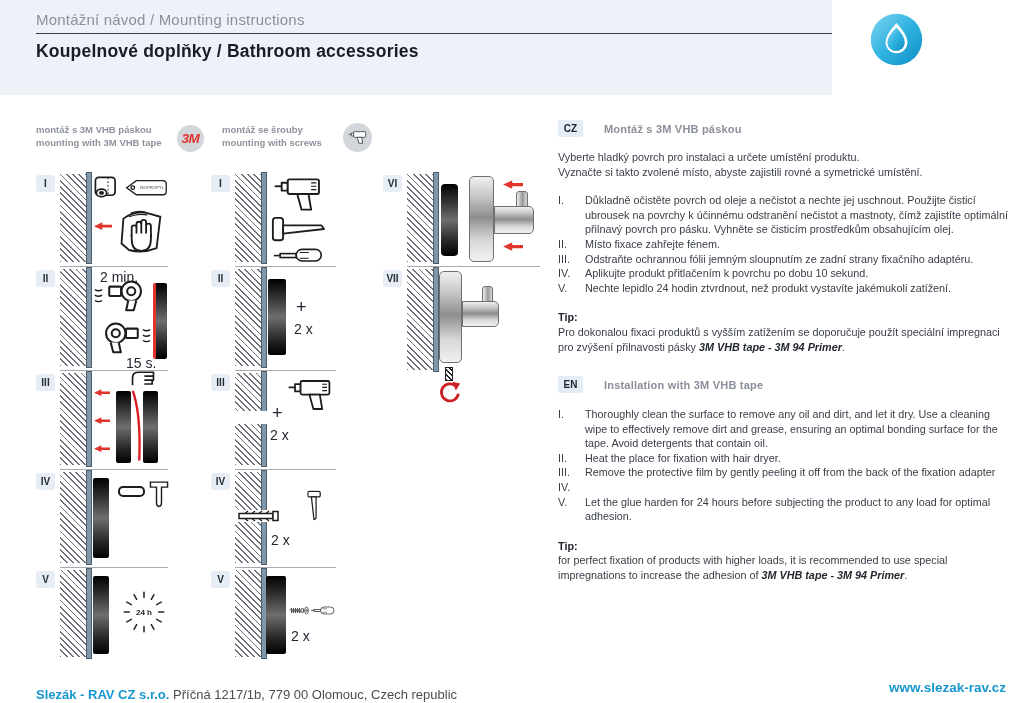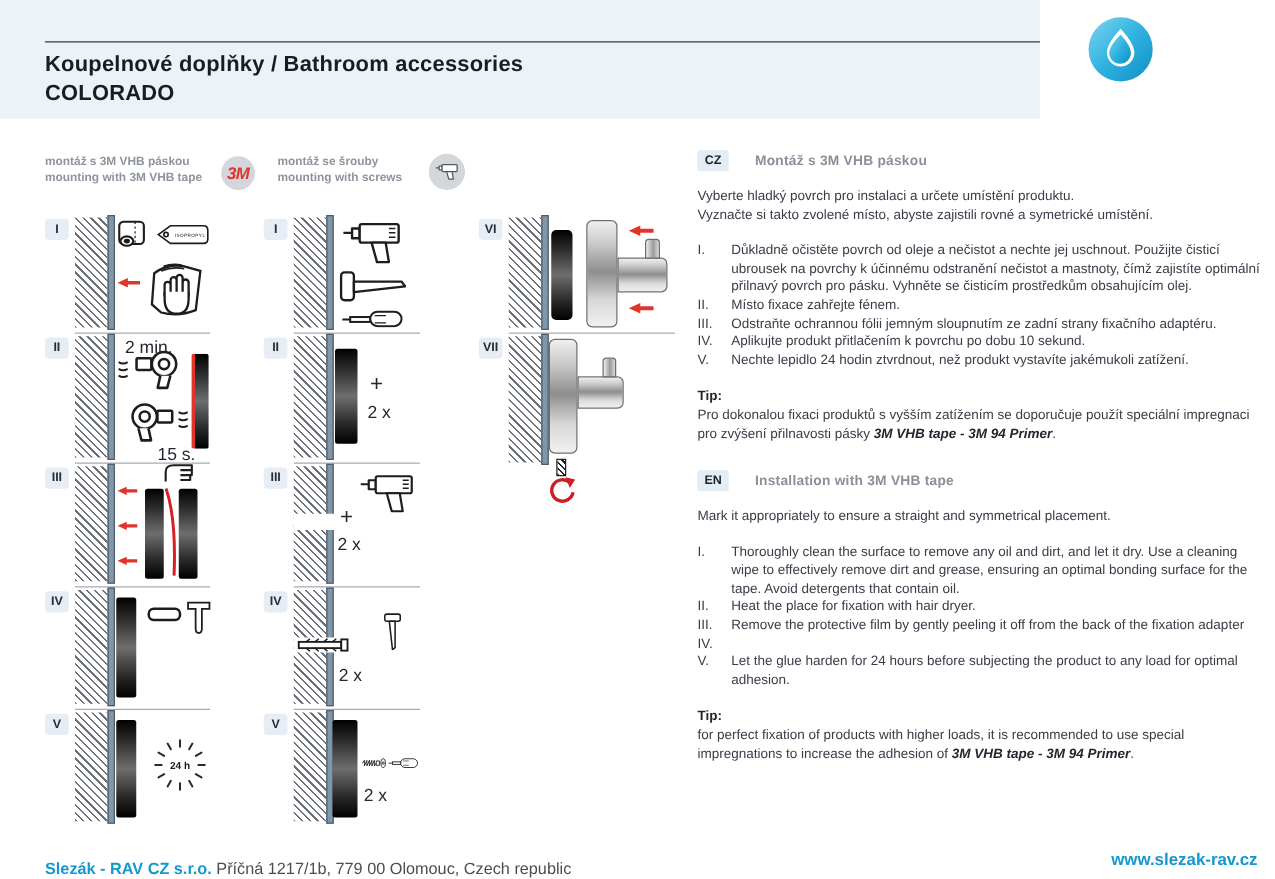--- a/index.html
+++ b/index.html
@@ -65,24 +65,24 @@
   .footer-left { position:absolute; left:36px; top:647px; font-size:13px; color:#4d4d4d;margin-top:40px; }
   .footer-company { color:#1797d0; font-weight:bold; }
   .footer-right { position:absolute; right:14px; top:680px; font-size:13.5px; font-weight:bold; color:#1797d0; text-decoration:none; }
 </style>
 </head>
 <body>
 
 <div class="page">
 
   <div class="header-band"></div>
+  <div class="doc-type">Montážní návod / Mounting instructions</div>
   <div class="header-rule"></div>
   <div class="page-title">
     <div>Koupelnové doplňky / Bathroom accessories</div>
-    <div>COLORADO</div>
   </div>
 
   <div class="logo">
     <svg class="logo-mark" viewBox="0 0 60 60">
       <defs>
         <linearGradient id="lgBlue" x1="0" y1="0" x2="1" y2="1">
           <stop offset="0" stop-color="#7fd4ef"></stop>
             <stop offset="0.5" stop-color="#2fb2e0"></stop>
             <stop offset="1" stop-color="#0f8ec4"></stop>
         </linearGradient>
@@ -459,21 +459,20 @@
         <span>Pro dokonalou fixaci produktů s vyšším zatížením se doporučuje použít speciální impregnaci pro zvýšení přilnavosti pásky </span><span class="bold">3M VHB tape - 3M 94 Primer</span><span>.</span>
       </div>
     </div>
 
     <div class="lang-block" style="top:256px;">
       <div class="lang-row">
         <span class="lang-badge">EN</span>
         <span class="lang-heading">Installation with 3M VHB tape</span>
       </div>
       <div class="intro">
-        <div>Mark it appropriately to ensure a straight and symmetrical placement.</div>
       </div>
       <div class="steps">
         <div class="step-row">
             <span class="step-num">I.</span>
             <span>Thoroughly clean the surface to remove any oil and dirt, and let it dry. Use a cleaning wipe to effectively remove dirt and grease, ensuring an optimal bonding surface for the tape. Avoid detergents that contain oil.</span>
           </div>
         <div class="step-row">
             <span class="step-num">II.</span>
             <span>Heat the place for fixation with hair dryer.</span>
           </div>

